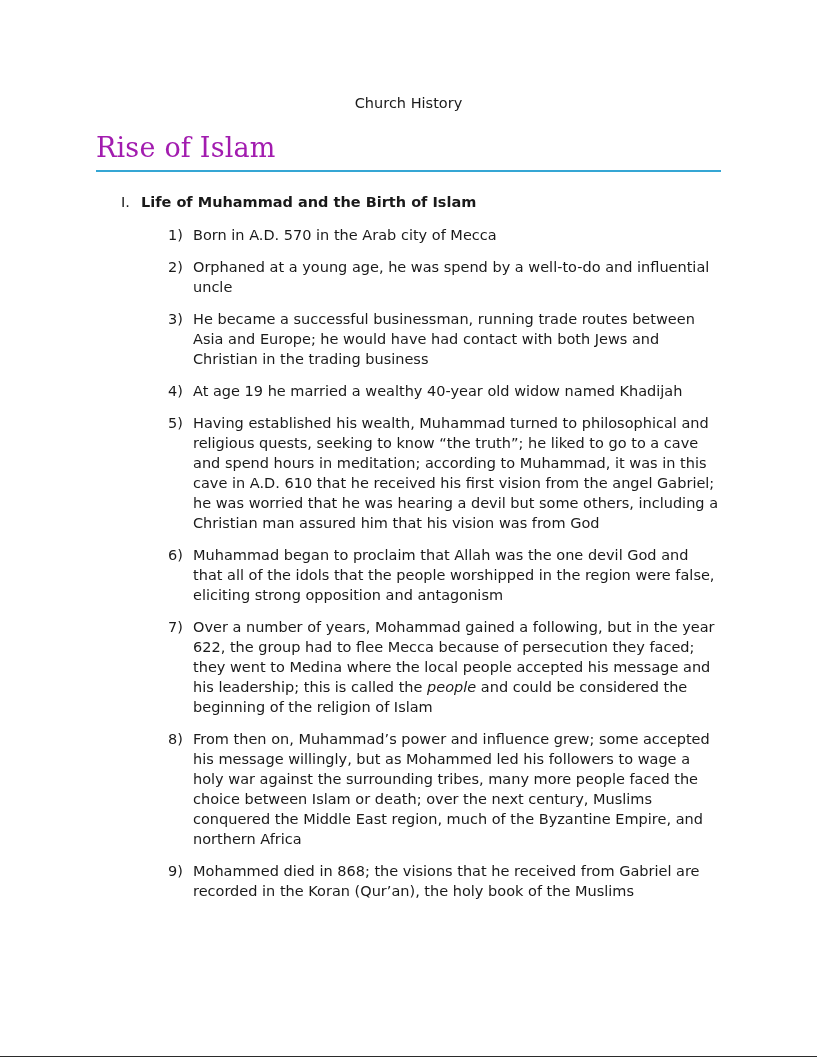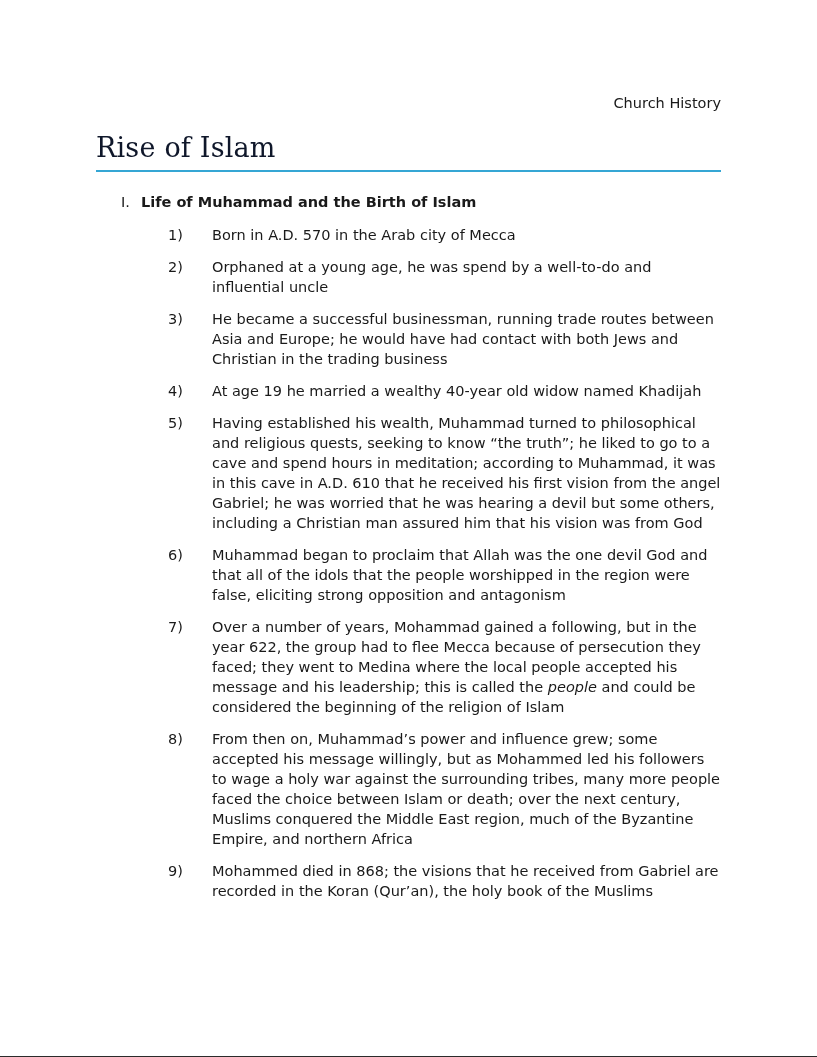--- a/index.html
+++ b/index.html
@@ -23,40 +23,40 @@
     right: 0;
     bottom: 0;
     height: 1px;
     background: #2b2b2b;
   }
   .doc-header {
     position: absolute;
     left: 96px;
     top: 94px;
     width: 625px;
-    text-align: right;
+    text-align: center;
     font-size: 14.5px;
     line-height: 19px;
     color: #1a1a1a;
   }
   .doc-header div {
     white-space: nowrap;
   }
   .title-block {
     position: absolute;
     left: 96px;
     top: 131px;
     width: 625px;
   }
   .doc-title {
     font-family: "DejaVu Serif", "Liberation Serif", serif;
     font-size: 27px;
     font-weight: normal;
     line-height: 34px;
-    color: #0f172a;
+    color: #a21caf;
     margin: 0;
     letter-spacing: 0.2px;
   }
   .title-rule {
     margin-top: 5px;
     height: 2px;
     width: 625px;
     background: #35a6d4;
   }
   .outline {
@@ -100,21 +100,20 @@
   .level-2-item .marker {
     flex: 0 0 25px;
     width: 25px;
     padding-left: 72px;
     box-sizing: content-box;
     white-space: nowrap;
   }
   .level-2-item .item-text {
     flex: 1 1 auto;
     width: 528px;
-    margin-left: 19px;
   }
   .item-text i {
     font-style: italic;
   }
 </style>
 </head>
 <body>
 
 <div class="page">
 

